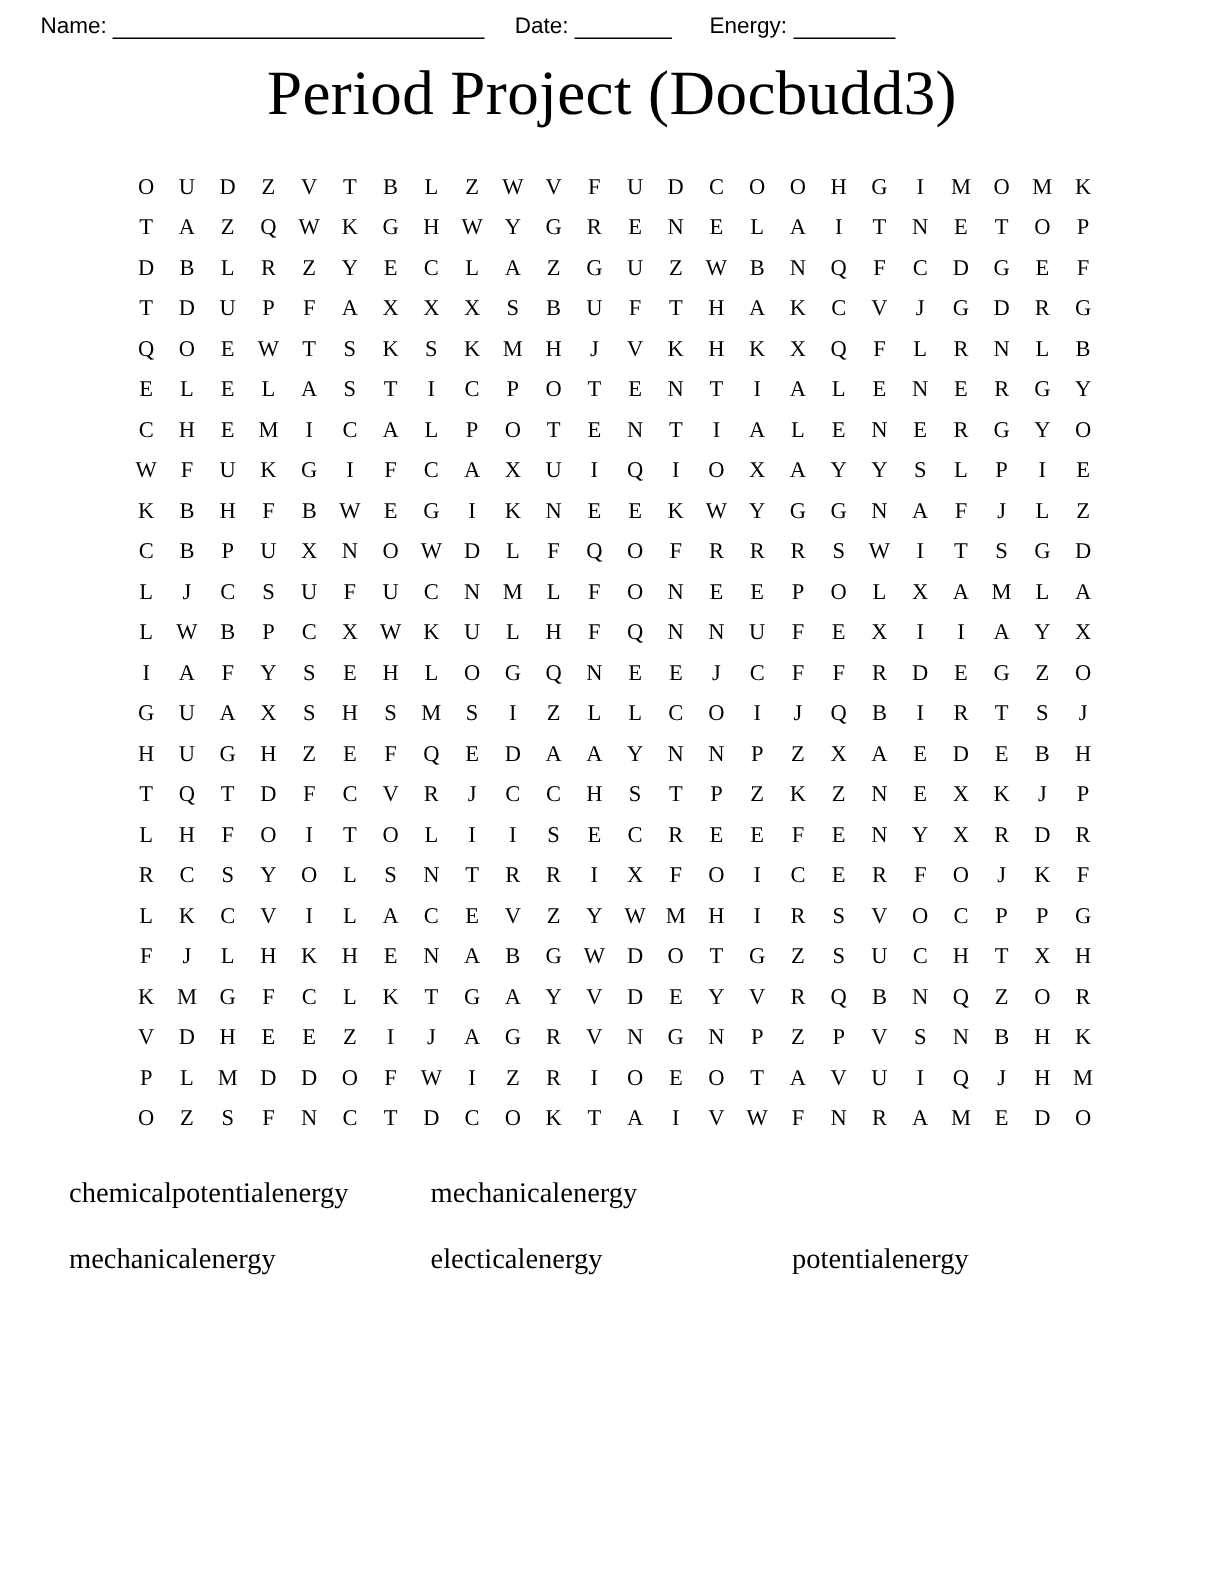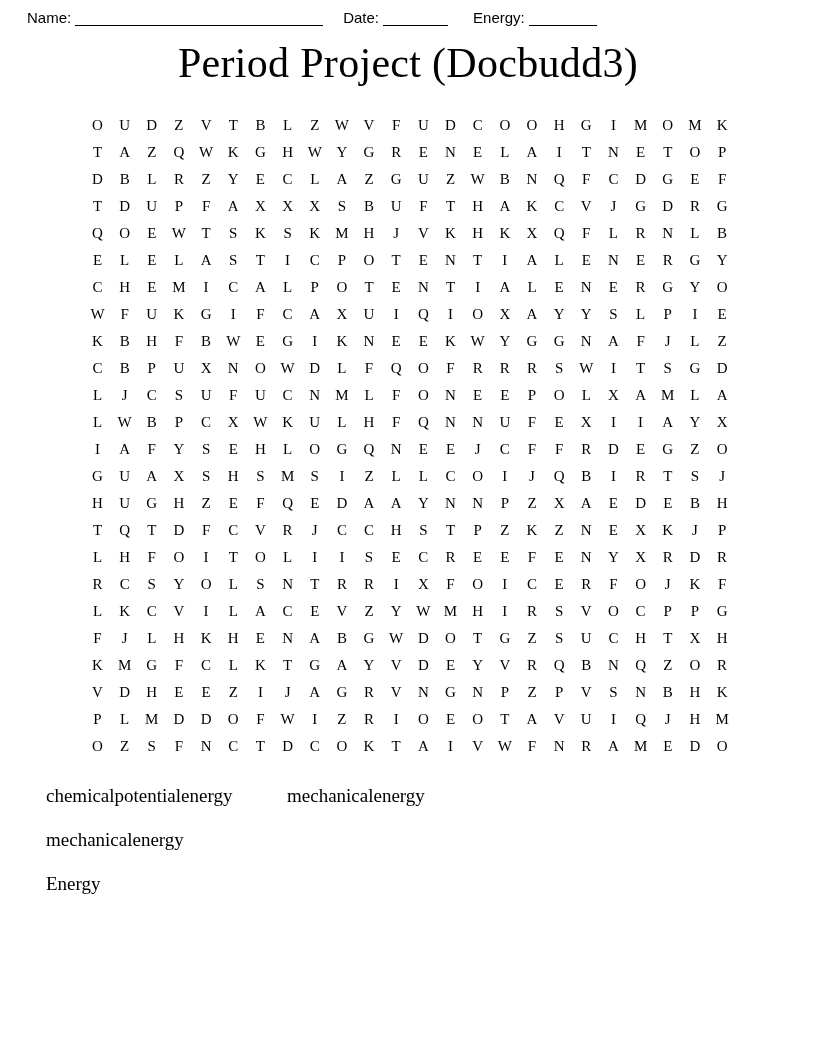--- a/index.html
+++ b/index.html
@@ -745,17 +745,18 @@
     </div>
   </div>
 
 <div class="word-list">
     <div class="word-row">
       <span class="word-cell">chemicalpotentialenergy</span>
       <span class="word-cell">mechanicalenergy</span>
     </div>
     <div class="word-row">
       <span class="word-cell">mechanicalenergy</span>
+      <span class="word-cell">electicalenergy</span>
+      <span class="word-cell">potentialenergy</span>
     </div>
     <div class="word-row">
-      <span class="word-cell">Energy</span>
     </div>
   </div>
 
 </body></html>

